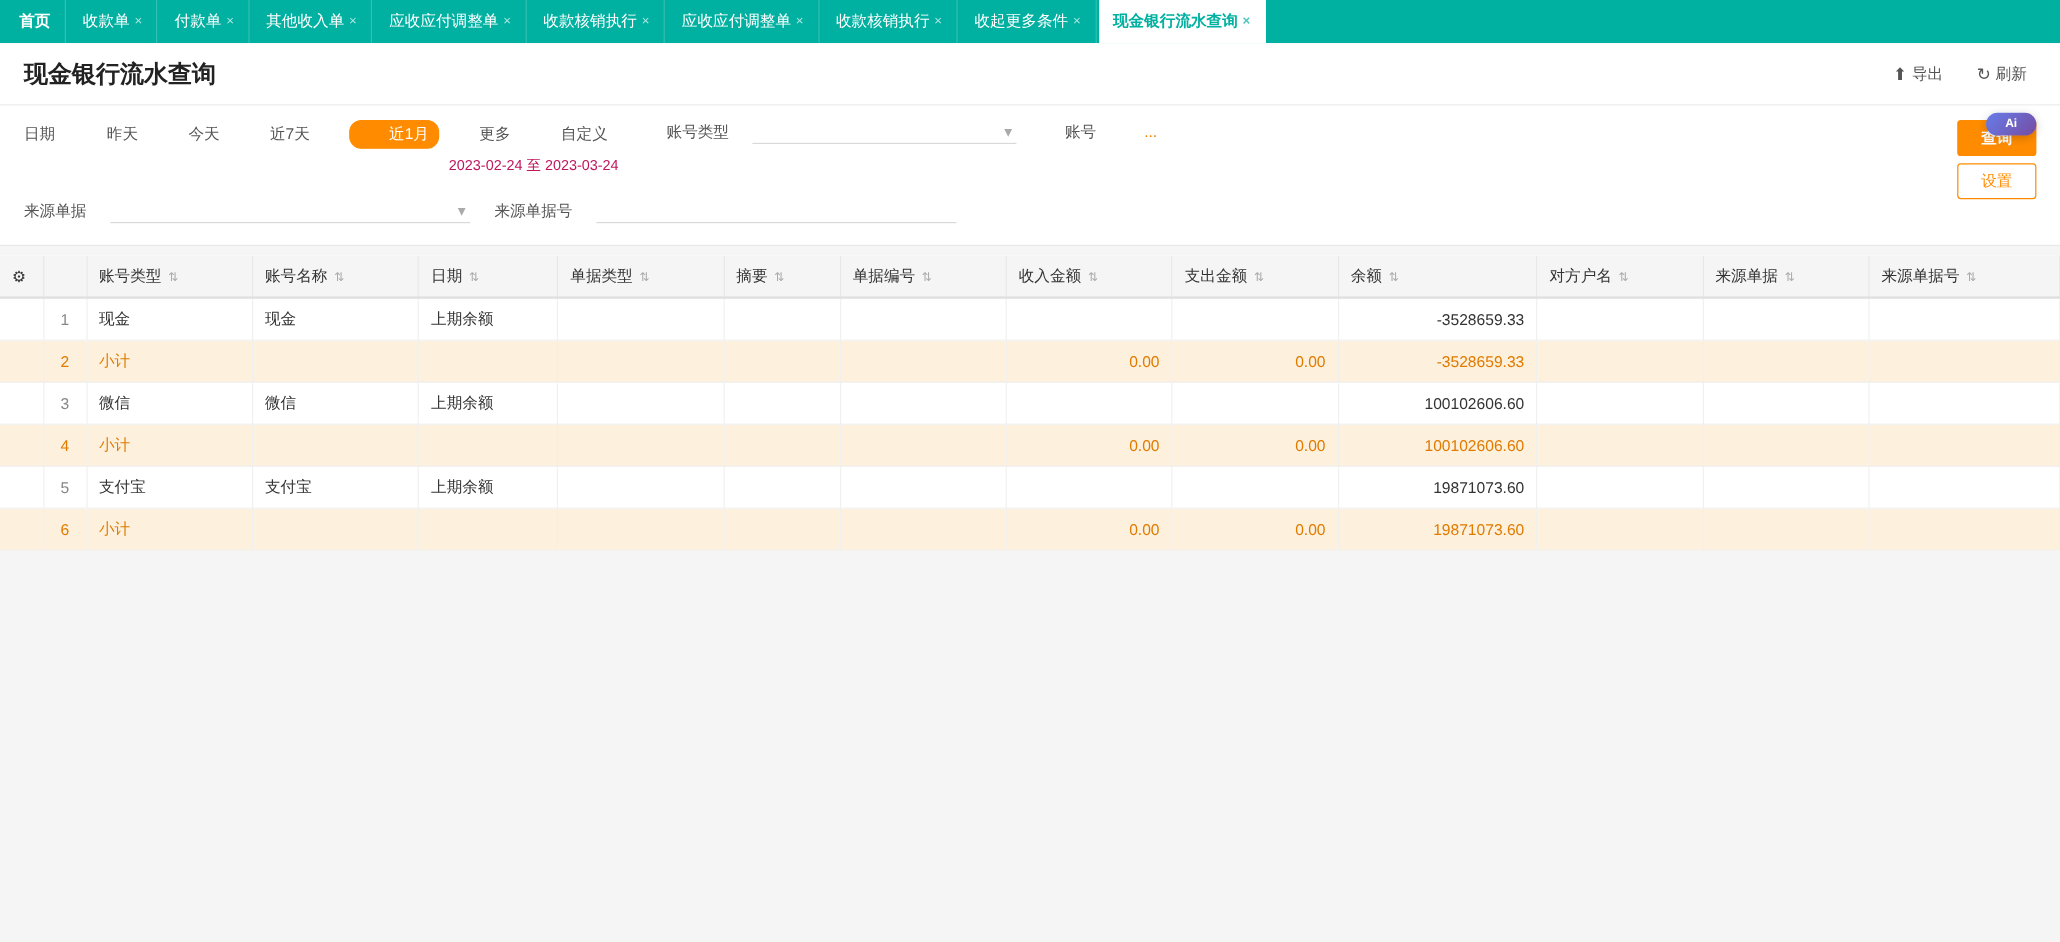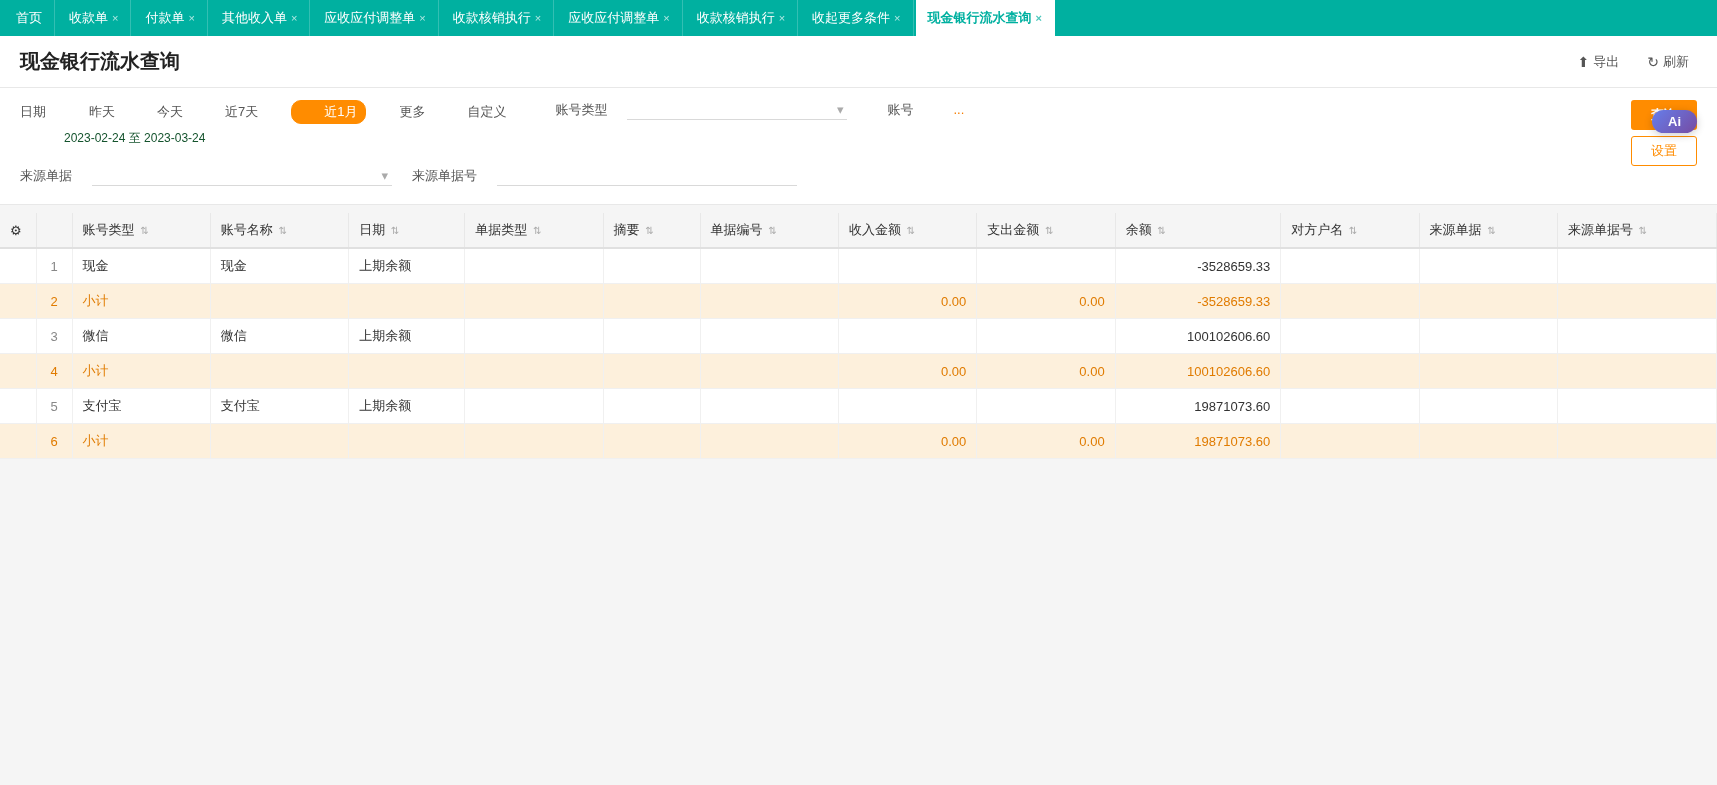--- a/index.html
+++ b/index.html
@@ -20,21 +20,21 @@
       align-items: center;
       padding: 0 12px;
       height: 36px;
       color: #fff;
       font-size: 13px;
       cursor: pointer;
       white-space: nowrap;
       border-right: 1px solid rgba(255,255,255,0.2);
       gap: 4px;
     }
-    .nav-tab.home { font-weight: normal; }
+    .nav-tab.home { font-weight: bold; }
     .nav-tab.active {
       background: #fff;
       color: #00b0a0;
       font-weight: bold;
     }
     .nav-tab .close-x {
       font-size: 11px;
       opacity: 0.7;
       cursor: pointer;
     }
@@ -217,26 +217,26 @@
     }
     .gear-icon-cell {
       text-align: center;
       color: #888;
     }
 
     
     .ai-button {
       position: fixed;
       right: 20px;
-      top: 110px;
+      top: 94px;
       background: linear-gradient(135deg, #667eea, #764ba2);
       color: #fff;
       border-radius: 20px;
       padding: 4px 16px;
-      font-size: 13px;
+      font-size: 10px;
       font-weight: bold;
       cursor: pointer;
       display: flex;
       align-items: center;
       gap: 4px;
       box-shadow: 0 2px 8px rgba(0,0,0,0.2);
     }
   </style>
 </head>
 <body>
@@ -304,21 +304,21 @@
         <span class="filter-label">日期</span>
         <div class="date-options">
           <span class="date-btn">昨天</span>
           <span class="date-btn">今天</span>
           <span class="date-btn">近7天</span>
           <span class="date-btn active">近1月</span>
           <span class="date-btn">更多</span>
           <span class="date-btn">自定义</span>
         </div>
       </div>
-      <div style="padding-left:44px; color:#14532d; font-size:12px; margin-bottom:10px;">
+      <div style="padding-left:44px; color:#be185d; font-size:12px; margin-bottom:10px;text-align:right;">
         <span>2023-02-24 至 2023-03-24</span>
       </div>
     </div>
 
     <div style="flex:0 0 auto; display:flex; flex-direction:column; gap:8px;">
       <div class="filter-row" style="margin-bottom:0;">
         <span class="filter-label">账号类型</span>
         <div class="filter-select" style="min-width:220px;">
           <span style="flex:1; color:#bbb;"></span>
           <span class="chevron">▾</span>

